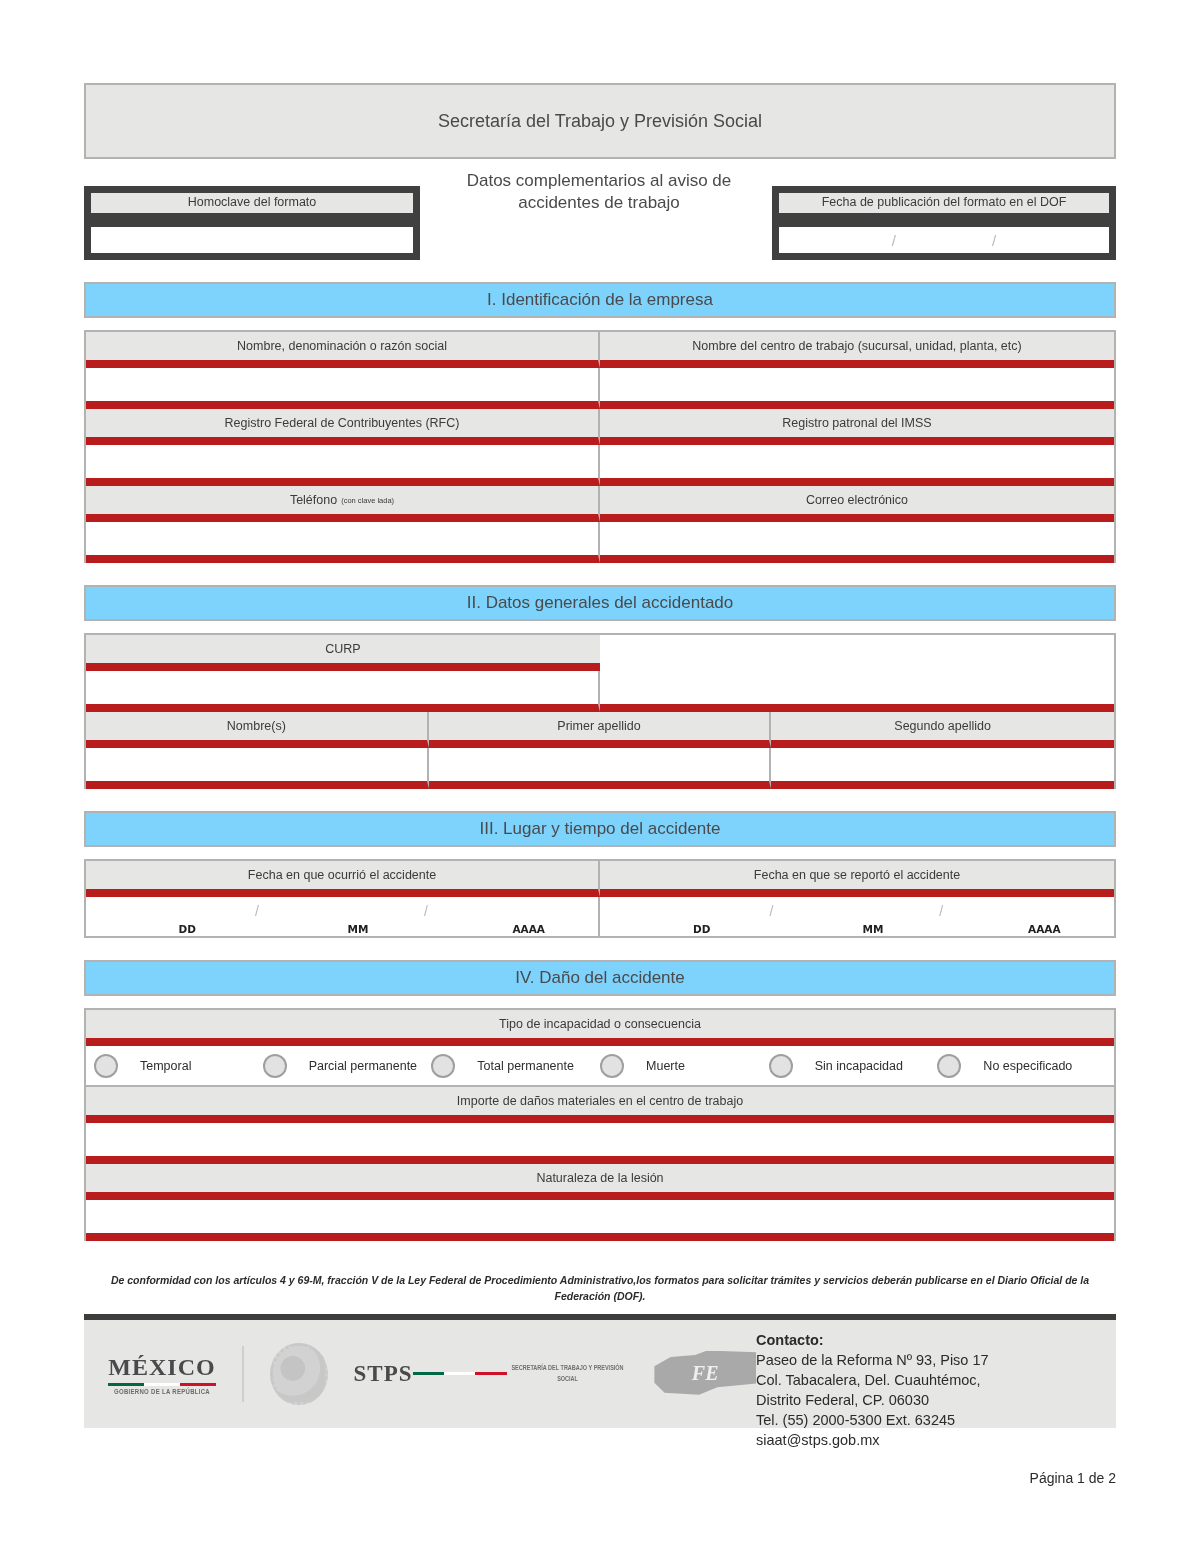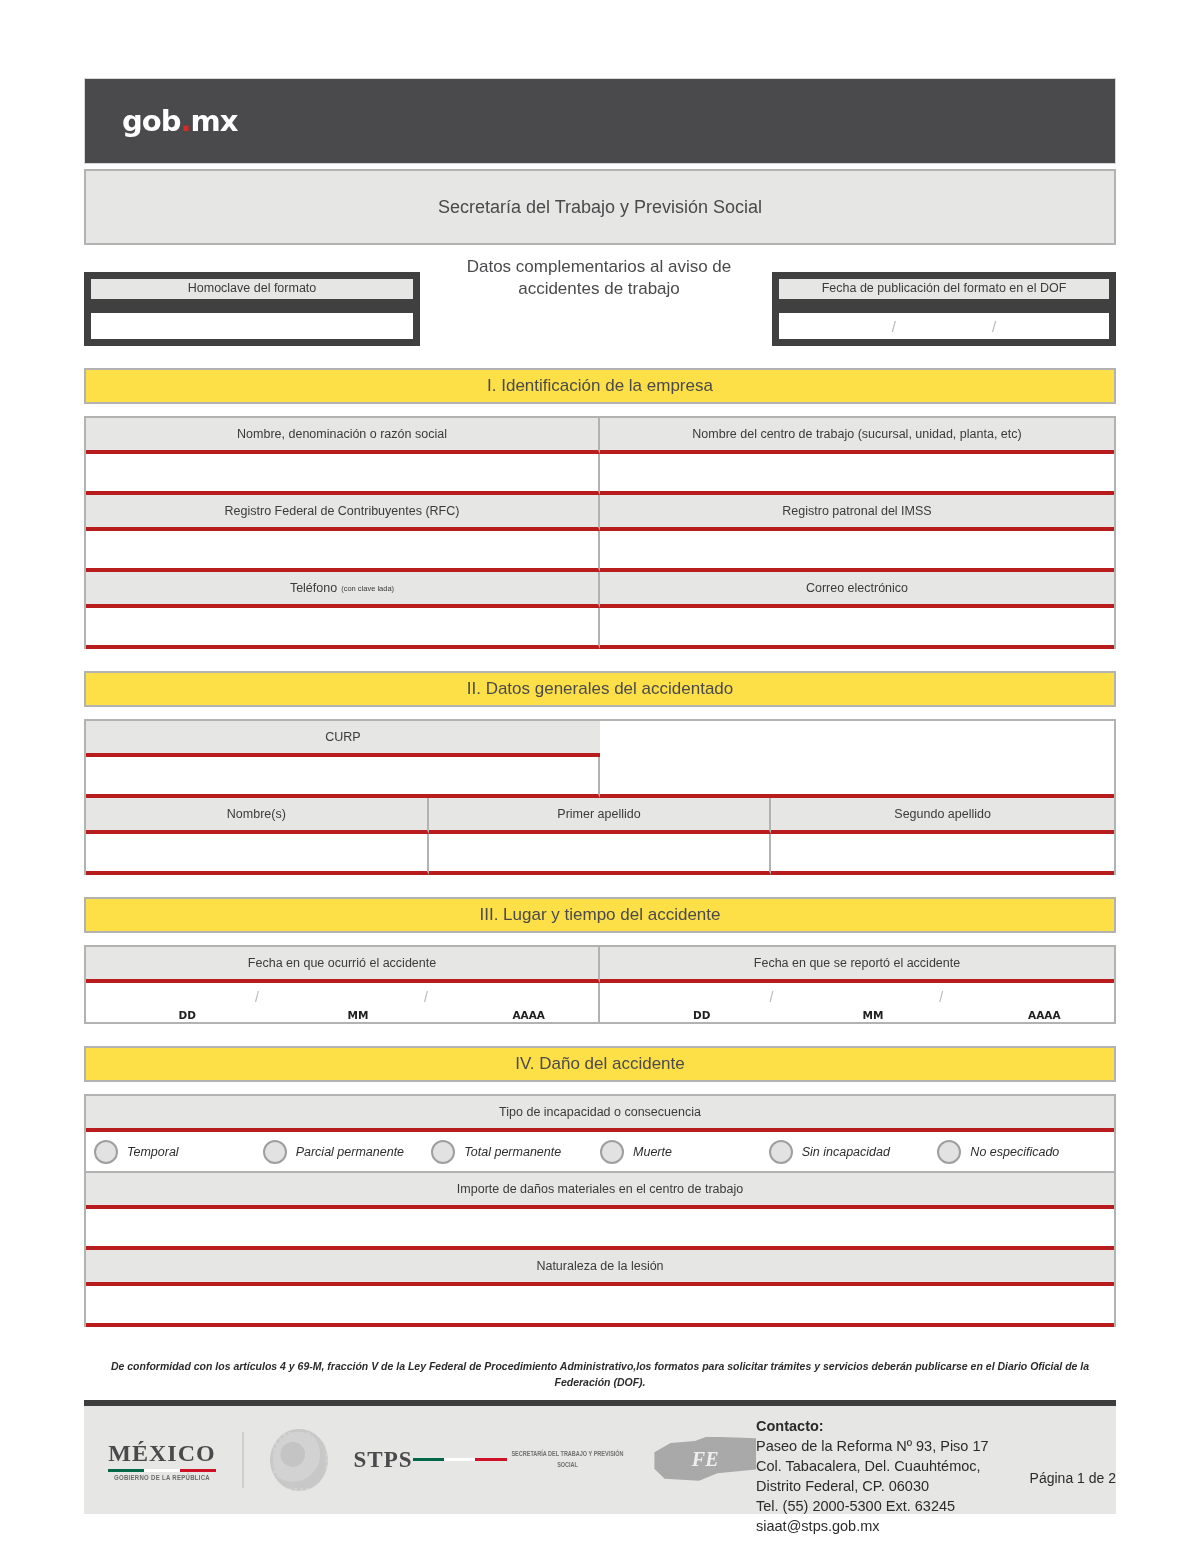--- a/index.html
+++ b/index.html
@@ -25,28 +25,28 @@
   .lbl span{font-size:12.5px;color:#3b3b3b;line-height:1.25;}
 
   .homo-l{left:0;top:0;width:336px;height:34px;}
   .homo-f{left:0;top:34px;width:336px;height:40px;}
   .doctitle{position:absolute;left:350px;top:-16px;width:330px;text-align:center;font-size:17px;color:#4a4a4c;line-height:1.32;}
   .dof-l{left:688px;top:0;width:344px;height:34px;}
   .dof-f{left:688px;top:34px;width:344px;height:40px;display:flex;align-items:center;justify-content:center;gap:96px;}
   .slash{color:#b9b9b9;font-size:15px;}
 
   
-  .sec{margin-top:22px;height:36px;background:#fde047;border:2px solid #b2b2b2;box-sizing:border-box;
+  .sec{margin-top:22px;height:36px;background:#7dd3fc;border:2px solid #b2b2b2;box-sizing:border-box;
        display:flex;align-items:center;justify-content:center;}
   .sec span{font-size:17px;color:#4a4a4c;}
 
   
   .tbl{margin-top:12px;border:2px solid #b2b2b2;border-bottom:none;box-sizing:border-box;}
   .tr{display:flex;}
-  .th,.td{box-sizing:border-box;border-right:2px solid #b2b2b2;border-bottom:4px solid #b91c1c;
+  .th,.td{box-sizing:border-box;border-right:2px solid #b2b2b2;border-bottom:8px solid #b91c1c;
           display:flex;align-items:center;justify-content:center;text-align:center;}
   .th:last-child,.td:last-child{border-right:none;}
   .th{background:#e6e6e4;height:36px;font-size:12.5px;color:#3b3b3b;}
   .td{background:#ffffff;height:41px;}
   .th .tiny{font-size:7.5px;margin-left:4px;}
   .w50{width:50%;}
   .w33{width:33.3333%;}
   .w100{width:100%;}
 
   
@@ -55,21 +55,21 @@
   .datecell:last-child{border-right:none;}
   .dparts{position:absolute;left:0;right:0;bottom:1px;display:flex;}
   .dpart{flex:1;text-align:center;font-size:10.5px;font-weight:bold;color:#1f1f1f;font-family:"DejaVu Sans",sans-serif;padding-left:32px;}
   .dslash{position:absolute;top:6px;font-size:14px;color:#b9b9b9;}
 
   
   .radiorow{display:flex;align-items:center;height:41px;background:#fff;
             border-bottom:2px solid #b2b2b2;box-sizing:border-box;padding:0 8px;}
   .ritem{display:flex;align-items:center;flex:1;}
   .radio{width:20px;height:20px;border-radius:50%;background:#e2e2e2;border:2px solid #9f9f9f;flex:none;}
-  .rlbl{margin-left:9px;font-size:12.5px;color:#2e2e2e;white-space:nowrap;font-style:italic;}
+  .rlbl{margin-left:22px;font-size:12.5px;color:#2e2e2e;white-space:nowrap;}
 
   
   .legal{margin-top:32px;text-align:center;font-style:italic;font-weight:bold;font-size:10.5px;color:#2b2b2b;line-height:1.5;padding:0 18px;}
 
   
   .footrule{margin-top:9px;height:6px;background:#3d3d3d;}
   .footer{background:#e6e6e4;height:108px;display:flex;}
   .logos{width:672px;display:flex;align-items:center;padding-left:24px;box-sizing:border-box;gap:26px;}
   .logo-mex{display:flex;flex-direction:column;align-items:center;}
   .logo-mex .mx{font-family:"Liberation Serif",serif;font-size:24px;font-weight:bold;color:#4a4a4c;letter-spacing:1px;}
@@ -92,23 +92,20 @@
   .contact{flex:1;padding-top:10px;font-size:14.5px;color:#2b2b2b;line-height:1.38;}
   .contact .hd{font-weight:bold;}
   .pagenum{position:absolute;right:84px;top:1470px;font-size:14px;color:#2b2b2b;}
 </style>
 </head>
 <body>
 
 <div class="page">
  <div class="sheet">
 
-  <div class="gobbar">
-    <div class="goblogo"><span>gob</span><span class="dot">.</span><span>mx</span></div>
-  </div>
 
   <div class="titleband">
     <span>Secretaría del Trabajo y Previsión Social</span>
   </div>
 
   <div class="toprow">
     <div class="box lbl homo-l">
           <span>Homoclave del formato</span>
         </div>
     <div class="box fil homo-f"></div>

